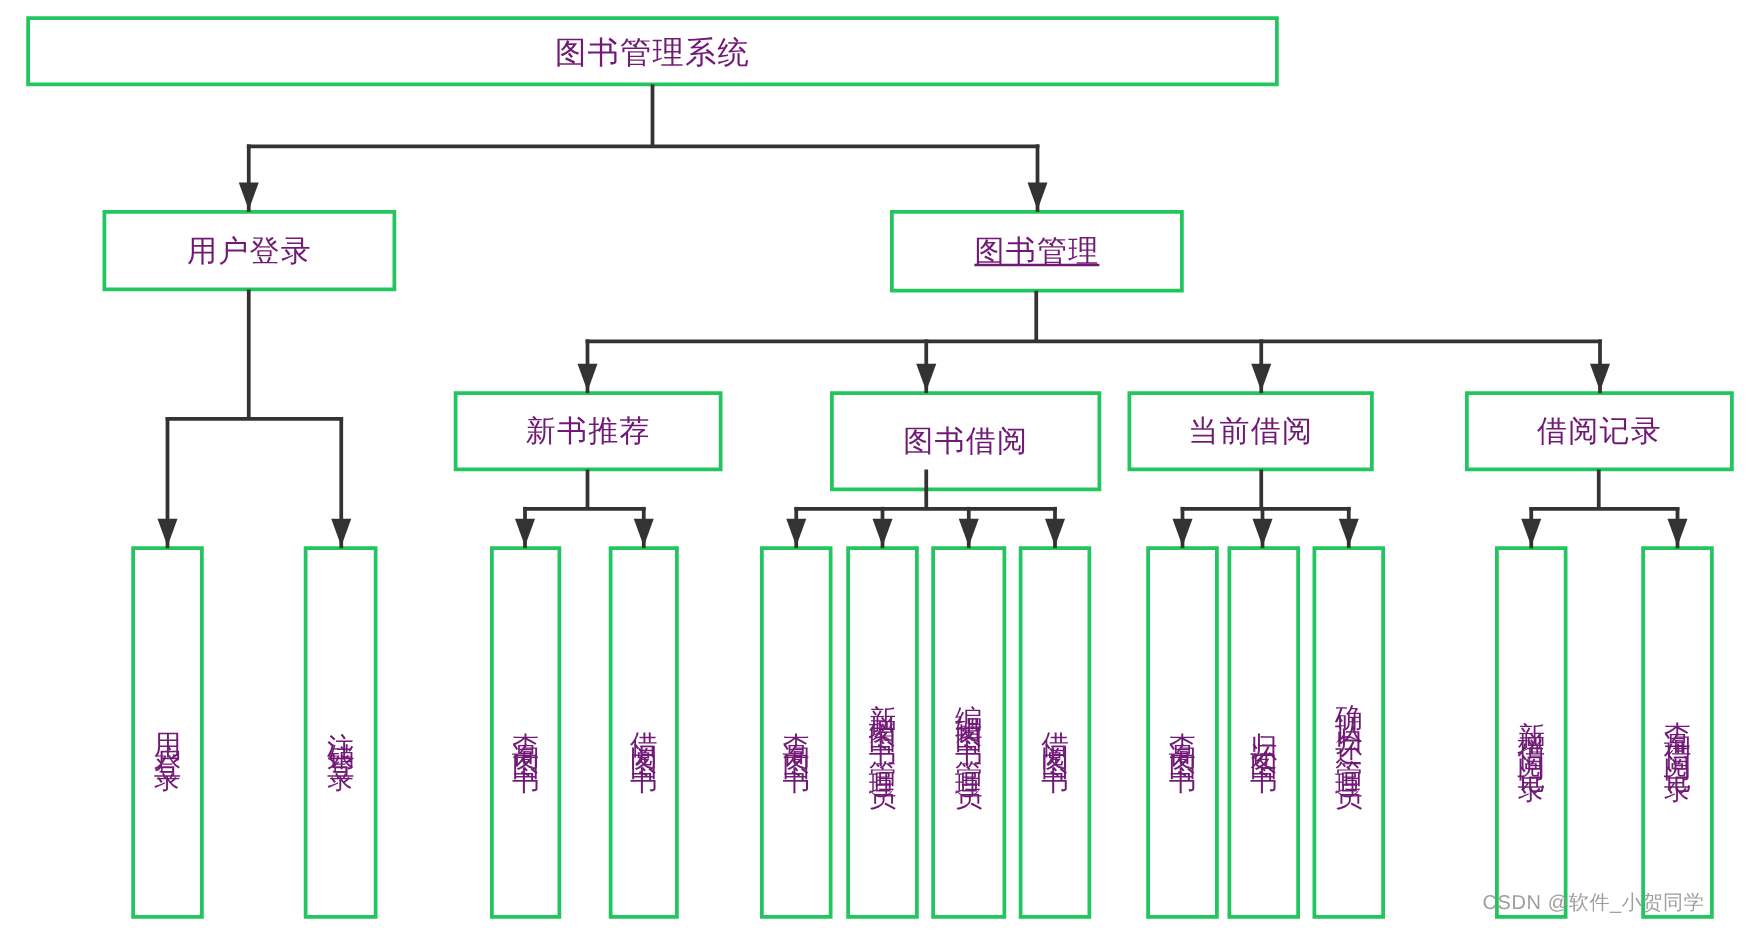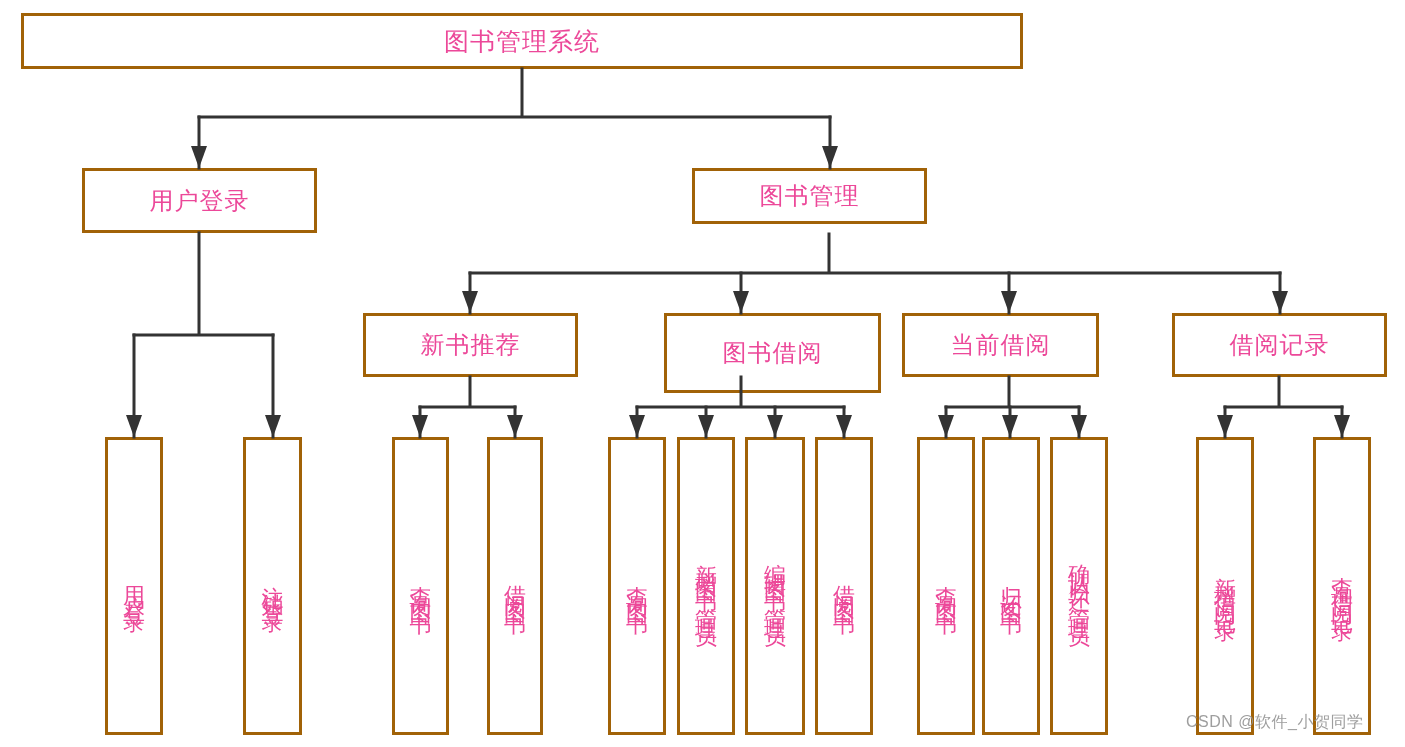--- a/index.html
+++ b/index.html
@@ -1,27 +1,27 @@
 <!DOCTYPE html>
 <html><head>
 <meta charset="utf-8">
 <style>
   html,body{margin:0;padding:0;background:#fff;}
   #canvas{
     position:relative;width:1405px;height:747px;background:#ffffff;overflow:hidden;
     font-family:"Liberation Sans","DejaVu Sans",sans-serif;
   }
   .node{
-    position:absolute;background:#ffffff;border:3px solid #a16207;box-sizing:border-box;
-    display:flex;align-items:center;justify-content:center;color:#ec4899;font-weight:500;
+    position:absolute;background:#ffffff;border:3px solid #22c55e;box-sizing:border-box;
+    display:flex;align-items:center;justify-content:center;color:#701a75;font-weight:500;
   }
   .hnode{font-size:24px;letter-spacing:1px;}
   #n-root{left:21px;top:13px;width:1002px;height:56px;font-size:25px;}
   #n-user-login{left:82px;top:168px;width:235px;height:65px;}
-  #n-book-mgmt{left:692px;top:168px;width:235px;height:56px;}
+  #n-book-mgmt{left:712px;top:168px;width:235px;height:66px;text-decoration:underline;}
   #n-new-book{left:363px;top:313px;width:215px;height:64px;}
   #n-book-borrow{left:664px;top:313px;width:217px;height:80px;}
   #n-current-borrow{left:902px;top:313px;width:197px;height:64px;}
   #n-borrow-record{left:1172px;top:313px;width:215px;height:64px;}
   .leaf{top:437px;height:298px;}
   .leaf span{
     writing-mode:vertical-rl;text-orientation:mixed;
     font-size:22px;line-height:1;letter-spacing:9px;white-space:nowrap;
   }
   #lf-1{left:105px;width:58px;}

